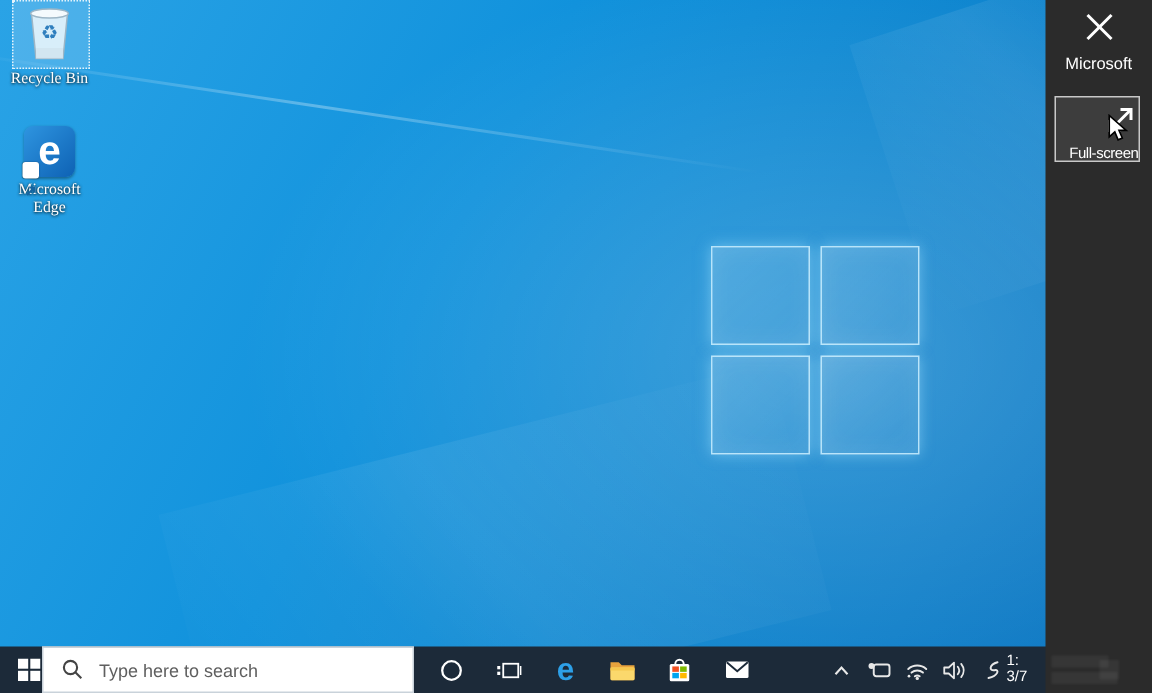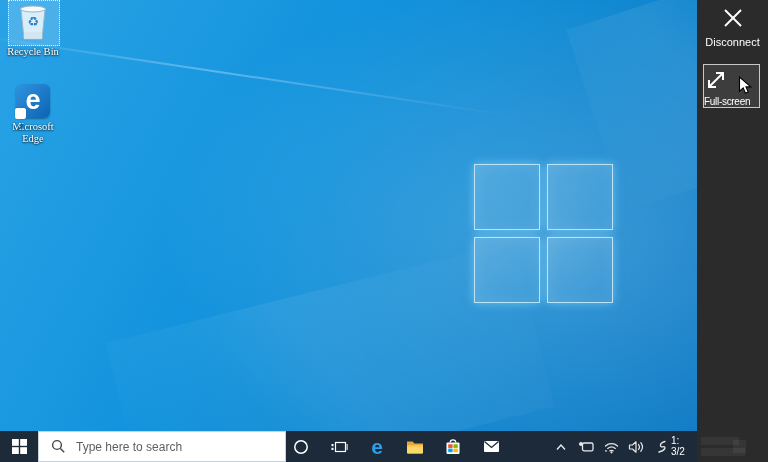--- a/index.html
+++ b/index.html
@@ -47,38 +47,38 @@
     color:#fff;font-weight:bold;font-size:27px;line-height:33px;text-align:center;
   }
   .shortcut-badge{
     position:absolute;left:-1px;bottom:-1px;width:11px;height:11px;background:#fff;
     border-radius:2px;box-shadow:0 0 1px rgba(0,0,0,.5);
   }
   
   .taskbar{position:absolute;left:0;top:431px;width:768px;height:31px;background:#1c2a39;z-index:5;}
   .tb-cell{position:absolute;top:0;height:31px;display:flex;align-items:center;justify-content:center;}
   .search-box{
-    position:absolute;left:38px;top:431px;width:248px;height:31px;background:#fff;
+    position:absolute;left:28px;top:431px;width:248px;height:31px;background:#fff;
     border:1px solid #c9d2da;box-sizing:border-box;display:flex;align-items:center;z-index:6;
   }
   .search-box input{
     border:none;outline:none;flex:1;font-size:12px;color:#444;background:transparent;
     font-family:"Liberation Sans",sans-serif;
   }
   .search-box input::placeholder{color:#5f5f5f;opacity:1;}
   .tray{position:absolute;left:552px;top:431px;height:31px;display:flex;align-items:center;gap:7px;z-index:6;}
   .tray .ticon{width:18px;height:18px;display:flex;align-items:center;justify-content:center;}
   .clock{position:absolute;left:671px;top:435px;color:#fff;font-size:10px;line-height:11px;z-index:6;white-space:nowrap;}
   
   .panel{position:absolute;left:697px;top:0;width:71px;height:462px;background:#2b2b2b;z-index:10;}
   .disconnect{position:absolute;left:0;top:6px;width:71px;text-align:center;cursor:pointer;}
   .panel .lbl{color:#fff;font-size:11px;display:block;margin-top:2px;}
   .fs-btn{
     position:absolute;left:6px;top:64px;width:57px;height:44px;background:#3d3d3d;
-    border:1px solid #c8c8c8;box-sizing:border-box;text-align:left;cursor:pointer;
+    border:1px solid #c8c8c8;box-sizing:border-box;text-align:right;cursor:pointer;
   }
   .fs-btn .lbl{font-size:10px;margin-top:0px;letter-spacing:-0.3px;}
   .ghost{position:absolute;background:rgba(255,255,255,.055);filter:blur(.6px);}
   
   .cursor{position:absolute;left:738px;top:76px;z-index:20;}
 </style>
 </head>
 <body>
 
 <div class="wallpaper">
@@ -212,31 +212,31 @@
   </div>
   <div class="ticon">
     <svg width="15" height="15" viewBox="0 0 15 15">
       <path d="M11,2.5 C5,4.2 5.5,8.5 9,7.8 C12.5,7.1 11.5,11.5 5,13" fill="none" stroke="#e8e8e8" stroke-width="1.3" stroke-linecap="round"></path>
     </svg>
   </div>
 </div>
 
 <div class="clock">
   <div>1:</div>
-  <div>3/2</div>
+  <div>3/7</div>
 </div>
 
 <div class="panel">
 
   <div class="disconnect">
     <svg width="24" height="24" viewBox="0 0 24 24">
       <line x1="4" y1="4" x2="20" y2="20" stroke="#fff" stroke-width="2"></line>
       <line x1="20" y1="4" x2="4" y2="20" stroke="#fff" stroke-width="2"></line>
     </svg>
-    <span class="lbl">Disconnect</span>
+    <span class="lbl">Microsoft</span>
   </div>
 
   <div class="fs-btn">
     <svg width="24" height="24" viewBox="0 0 24 24" style="margin-top:3px;">
       <line x1="5" y1="19" x2="19" y2="5" stroke="#fff" stroke-width="2"></line>
       <polyline points="12,5 19,5 19,12" fill="none" stroke="#fff" stroke-width="2"></polyline>
       <polyline points="12,19 5,19 5,12" fill="none" stroke="#fff" stroke-width="2"></polyline>
     </svg>
     <span class="lbl">Full-screen</span>
   </div>

